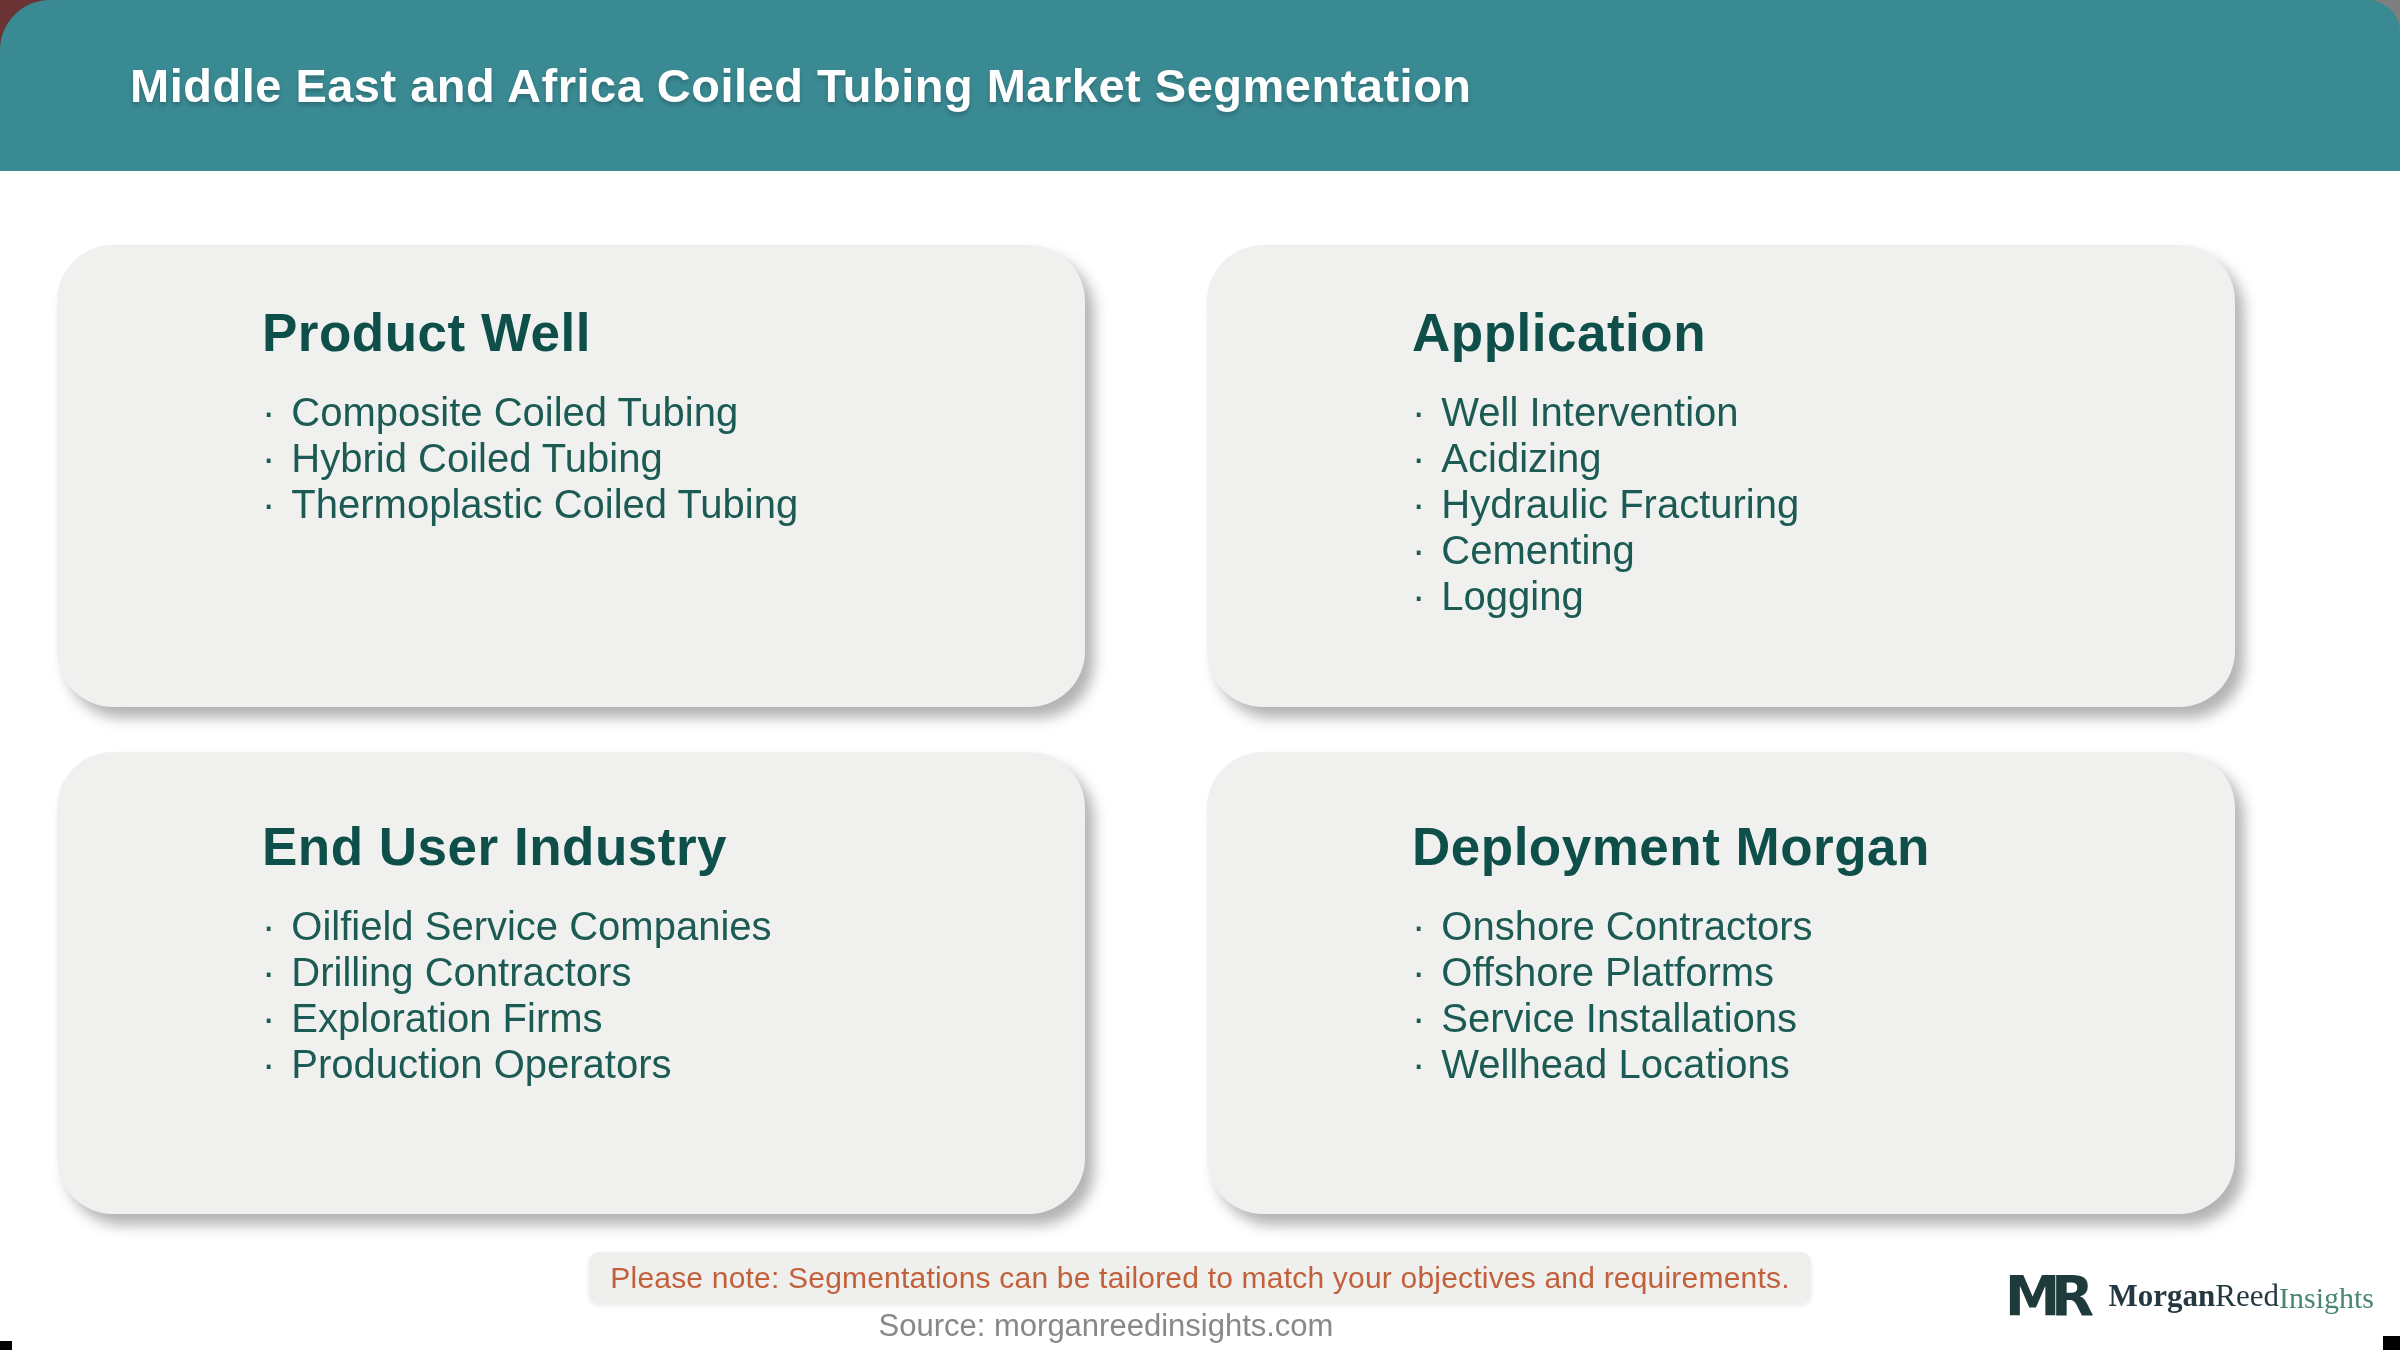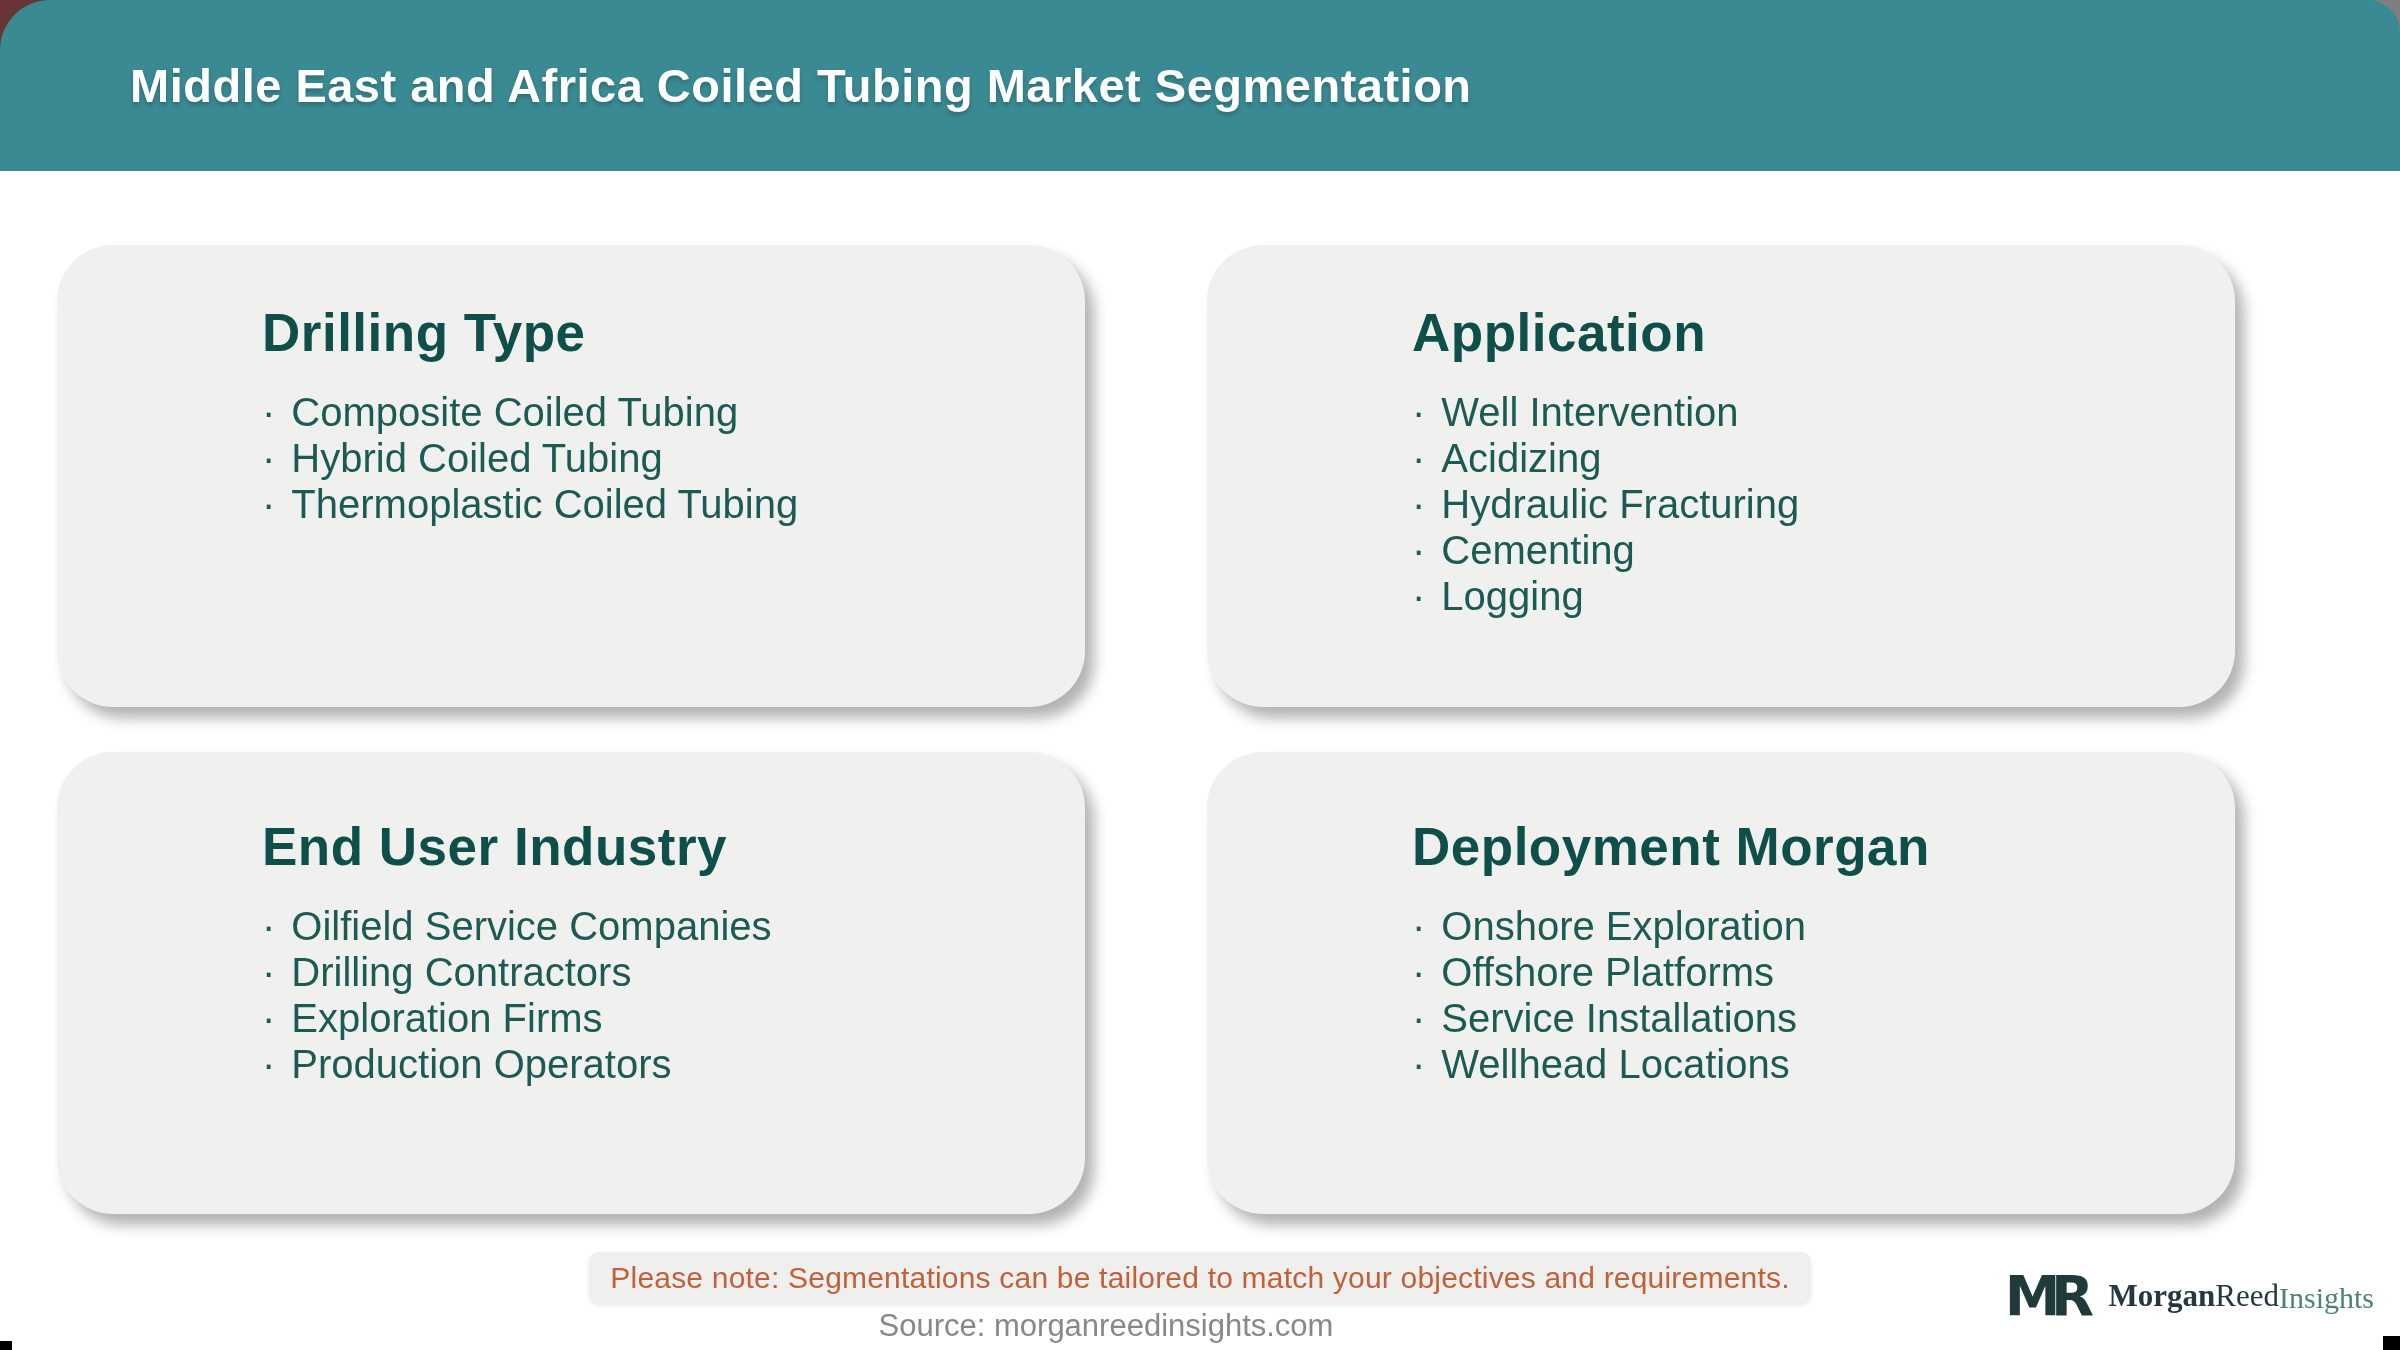--- a/index.html
+++ b/index.html
@@ -144,21 +144,21 @@
 <body>
 
 <div class="corner-tl"></div>
 <div class="corner-tr"></div>
 
 <div class="header">
   <div class="title">Middle East and Africa Coiled Tubing Market Segmentation</div>
 </div>
 
 <div class="card c0">
-  <div class="card-title">Drilling Type</div>
+  <div class="card-title">Product Well</div>
   <ul>
       <li>Composite Coiled Tubing</li>
       <li>Hybrid Coiled Tubing</li>
       <li>Thermoplastic Coiled Tubing</li>
     </ul>
 </div>
 
 <div class="card c1">
   <div class="card-title">Application</div>
   <ul>
@@ -176,21 +176,21 @@
       <li>Oilfield Service Companies</li>
       <li>Drilling Contractors</li>
       <li>Exploration Firms</li>
       <li>Production Operators</li>
     </ul>
 </div>
 
 <div class="card c3">
   <div class="card-title">Deployment Morgan</div>
   <ul>
-      <li>Onshore Exploration</li>
+      <li>Onshore Contractors</li>
       <li>Offshore Platforms</li>
       <li>Service Installations</li>
       <li>Wellhead Locations</li>
     </ul>
 </div>
 
 <div class="note-banner">
   <span class="note-text">Please note: Segmentations can be tailored to match your objectives and requirements.</span>
 </div>
 

